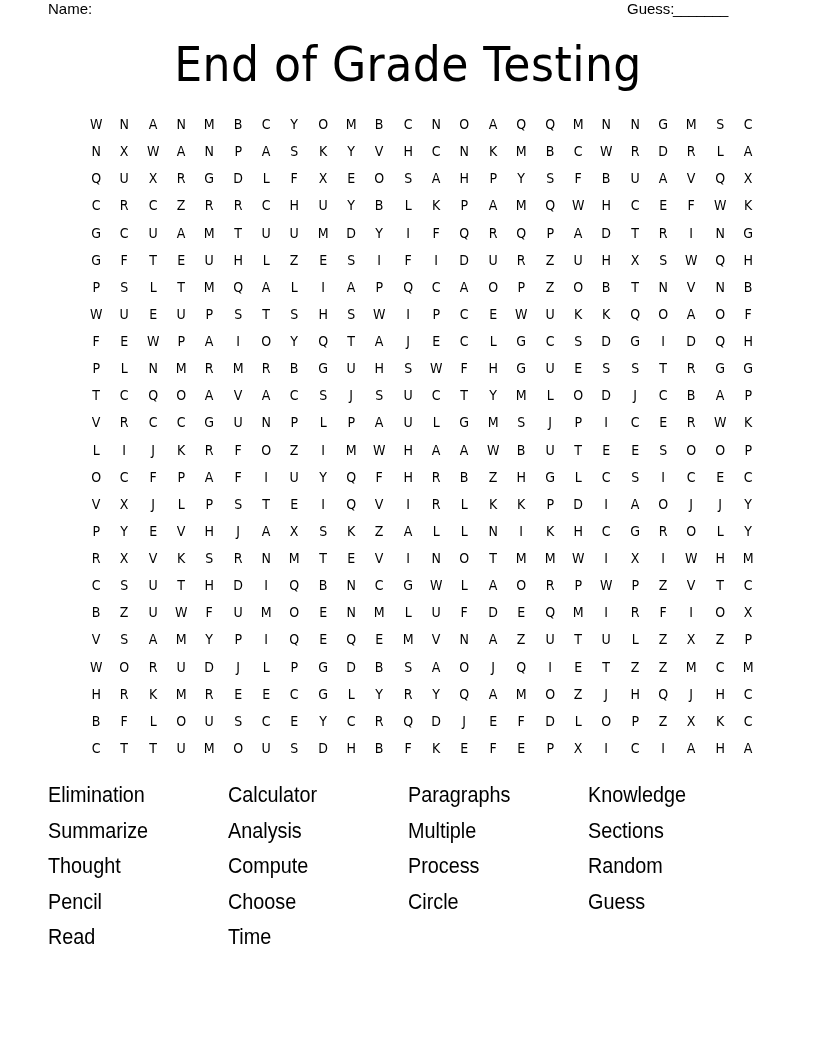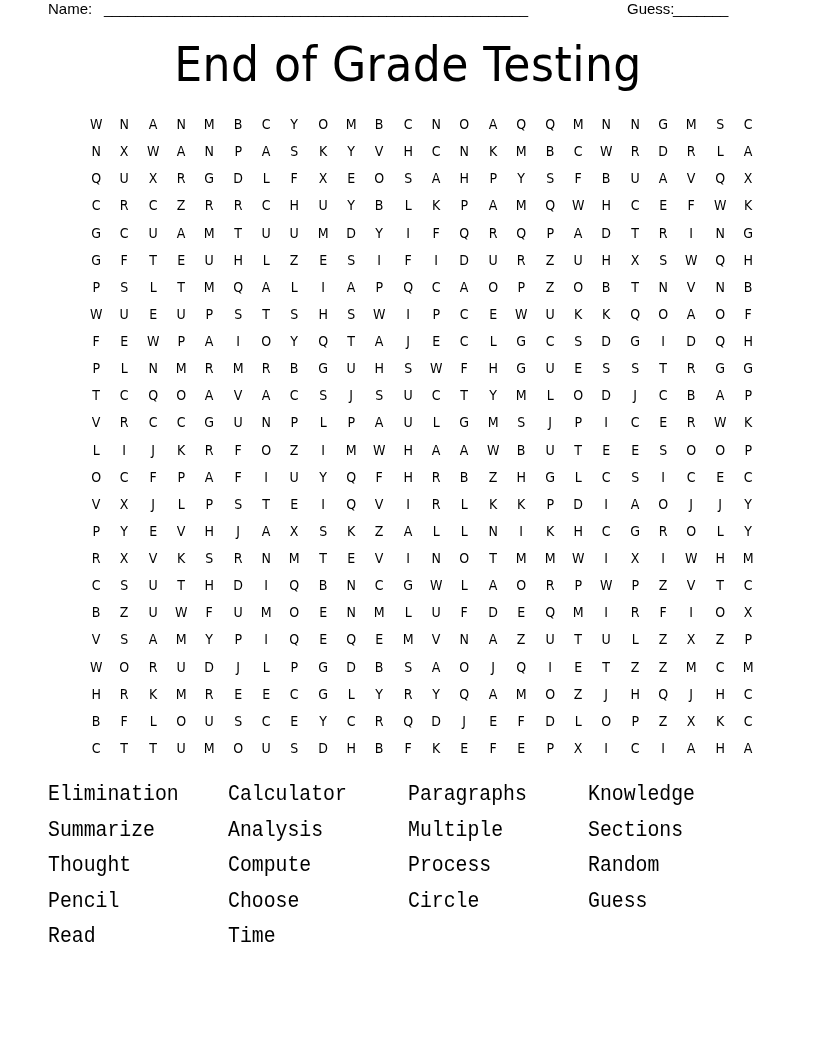--- a/index.html
+++ b/index.html
@@ -62,36 +62,35 @@
       transform: scaleX(0.9);
     }
 
     .words {
       position: absolute;
       top: 780px;
       left: 48px;
       display: grid;
       grid-template-columns: repeat(4, 180px);
       grid-auto-rows: 35.5px;
-      font-family: Liberation Mono, monospace;
+      font-family: Liberation Sans, sans-serif;
       font-size: 22px;
     }
     .words .word {
       white-space: nowrap;
       transform: scaleX(0.9);
       transform-origin: left center;
       line-height: 30px;
     }
   </style>
 </head>
 <body>
 
 <div class="header-line">
   <span class="name-label">Name:</span>
-  <span class="name-blank">______________________________________________________</span>
   <span class="date-label">Guess:</span>
   <span class="date-blank">_______</span>
 </div>
 
 <div class="title">End of Grade Testing</div>
 
 <div class="grid" id="grid" style="grid-template-columns: repeat(24, 28.36px); left: 81.82px; top: 110.44px;">
     <div class="cell">W</div>
     <div class="cell">N</div>
     <div class="cell">A</div>

